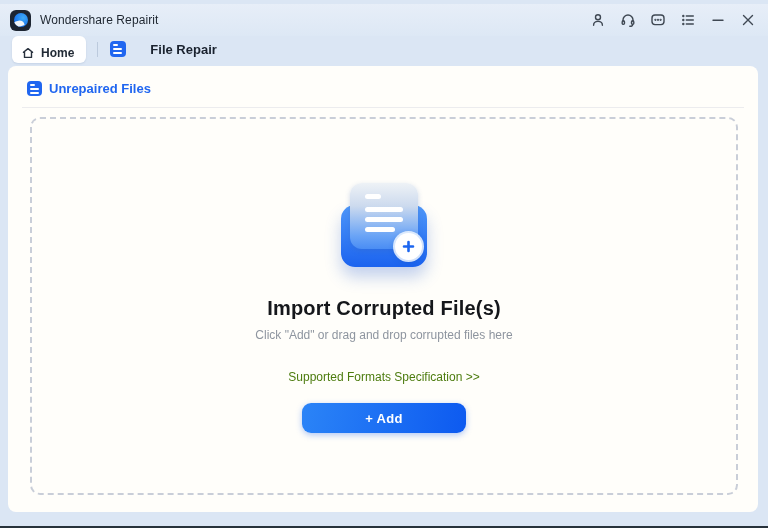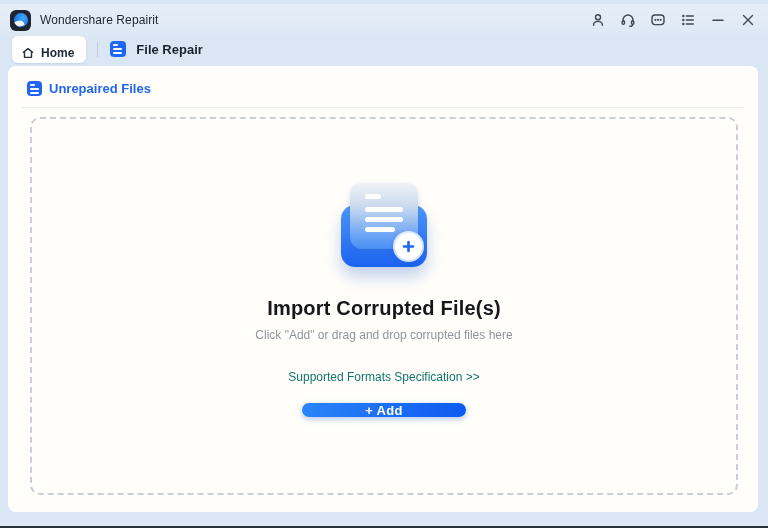--- a/index.html
+++ b/index.html
@@ -45,21 +45,21 @@
     display: flex; align-items: center; padding-left: 12px;
   }
   .home-pill {
     height: 27px; padding: 8px 12px 0 9px; border-radius: 6px;
     background: #ffffff; box-shadow: 0 1px 2px rgba(40,70,120,.12);
     display: flex; align-items: center; gap: 6px; cursor: pointer;
   }
   .home-pill svg { stroke: #28313d; fill: none; stroke-width: 1.6; stroke-linecap: round; stroke-linejoin: round; }
   .home-pill .lbl { font-size: 12px; font-weight: 700; color: #222b36; }
   .tab-divider { width: 1px; height: 15px; background: #bccadd; margin: 0 12px 0 11px; }
-  .filetab { display: flex; align-items: center; gap: 10px; cursor: pointer; }
+  .filetab { display: flex; align-items: center; gap: 24px; cursor: pointer; }
   .filetab .lbl { font-size: 13px; font-weight: 700; color: #1a222e; }
 
   .doc-icon {
     border-radius: 4px; background: #2066f0;
     display: flex; flex-direction: column; justify-content: center; gap: 2px;
     padding-left: 3px;
   }
   .doc-icon.sz16 { width: 16px; height: 16px; }
   .doc-icon.sz15 { width: 15px; height: 15px; }
   .doc-icon i { display: block; height: 2px; border-radius: 1px; background: #ffffff; }
@@ -120,23 +120,23 @@
   .bigicon .plus-badge {
     position: absolute; left: 56px; top: 50px; width: 27px; height: 27px;
     border-radius: 50%; background: #ffffff;
     box-shadow: 0 0 0 2px rgba(240,247,255,.85), 0 2px 6px rgba(20,80,190,.45);
     display: flex; align-items: center; justify-content: center;
   }
   .bigicon .plus-badge svg { stroke: #1c66f0; stroke-width: 2.6; stroke-linecap: round; }
 
   .dz-title { margin-top: 26px; font-size: 20px; font-weight: 700; color: #15171b; letter-spacing: .2px; }
   .dz-hint  { margin-top: 8px;  font-size: 12px; color: #8e959f; }
-  .dz-link  { display: inline-block; margin-top: 28px; font-size: 12px; color: #0f766e; cursor: pointer; }
+  .dz-link  { display: inline-block; margin-top: 28px; font-size: 12px; color: #4d7c0f; cursor: pointer; }
   .add-btn {
-    display: block; margin: 18px auto 0; width: 164px; height: 14px;
+    display: block; margin: 18px auto 0; width: 164px; height: 30px;
     border: none; border-radius: 9px; cursor: pointer;
     background: linear-gradient(100deg, #2b84f7 0%, #0d5af0 100%);
     color: #ffffff; font-family: "Liberation Sans", sans-serif;
     font-size: 13px; font-weight: 700; letter-spacing: .3px;
     box-shadow: 0 2px 6px rgba(25,95,235,.35);
   }
 
   .window-bottom-edge {
     position: absolute; left: 0; right: 0; bottom: 0; height: 2px;
     background: #27323b;

